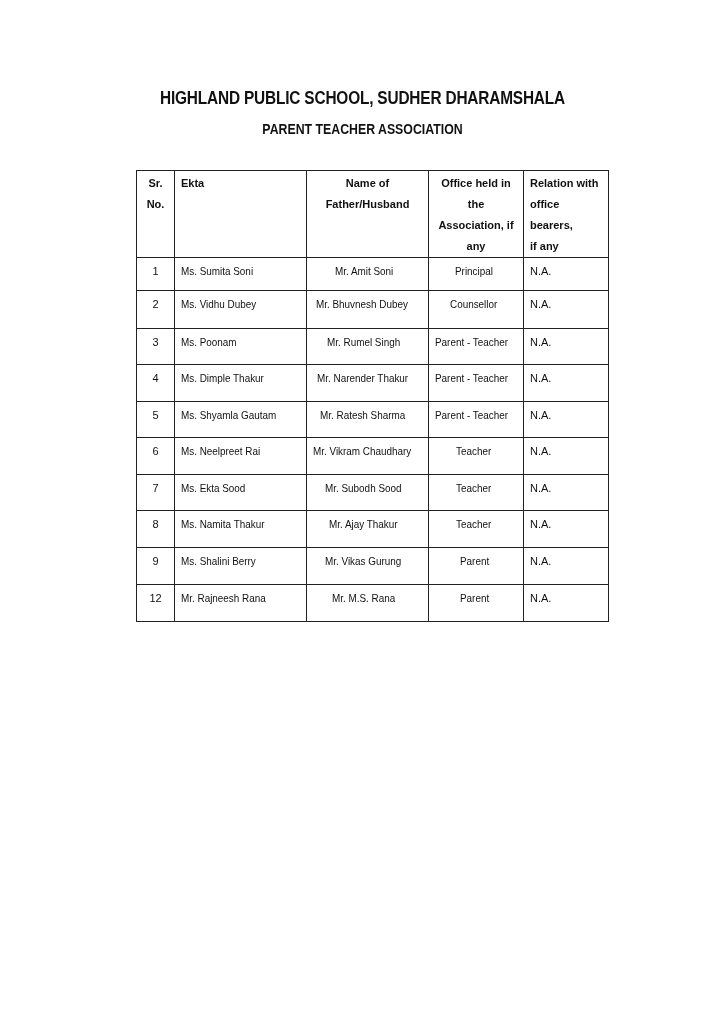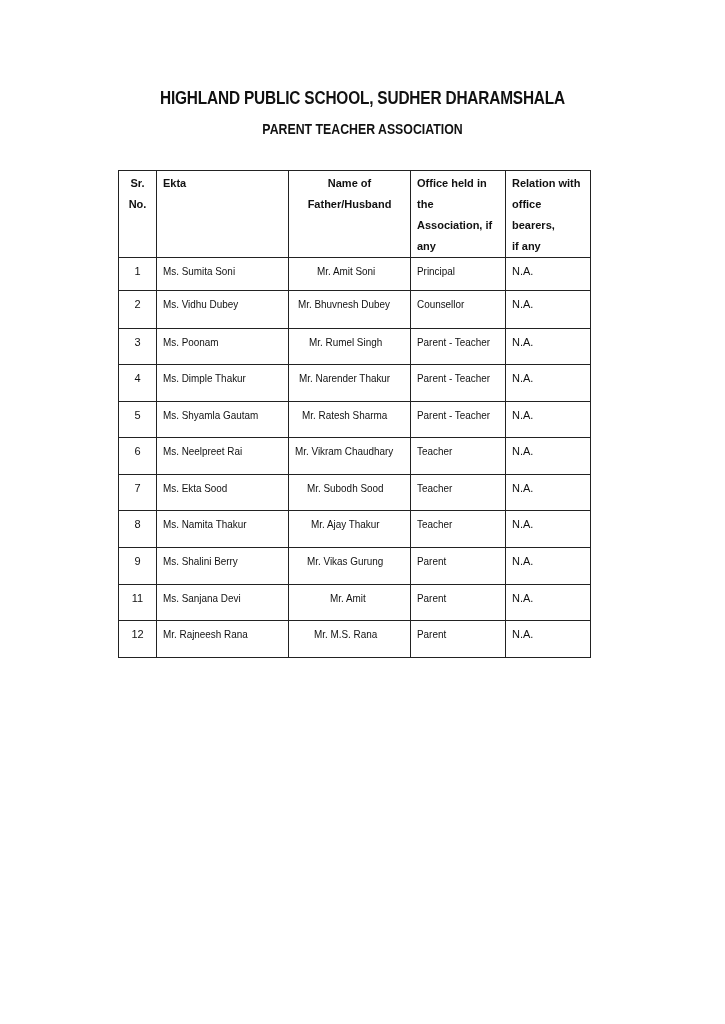--- a/index.html
+++ b/index.html
@@ -2,29 +2,29 @@
 <html><head>
 <meta charset="utf-8">
 <style>
   html, body { margin: 0; padding: 0; background: #ffffff; }
   body { width: 725px; height: 1024px; position: relative; overflow: hidden;
          font-family: "Liberation Sans", sans-serif; color: #111; }
   .title { position: absolute; left: 0; width: 725px; top: 88px; text-align: center;
            font-size: 17.5px; font-weight: bold; letter-spacing: -0.2px; transform: scaleX(0.88); }
   .subtitle { position: absolute; left: 0; width: 725px; top: 121px; text-align: center;
               font-size: 14px; font-weight: bold; transform: scaleX(0.88); }
-  table { position: absolute; left: 118px; top: 170px; border-collapse: collapse;
+  table { position: absolute; left: 136px; top: 170px; border-collapse: collapse;
           width: 473px; table-layout: fixed; }
   td, th { border: 1.5px solid #222; vertical-align: top; font-size: 11px;
            padding: 3px 6px 0 6px; line-height: 21px; text-align: left; font-weight: normal; }
   th { font-weight: bold; padding-top: 2px; }
   .c0 { width: 25px; text-align: center; }
   .c1 { width: 119px; }
   .c2 { width: 109px; text-align: center; }
-  .c3 { width: 82px; }
+  .c3 { width: 82px; text-align: center; }
   .c4 { width: 72px; margin-top: 48px; }
   th.c0 { text-align: center; }
   .n { transform: scaleX(0.9); transform-origin: left; display: inline-block; white-space: nowrap; }
 </style>
 </head>
 <body>
 
 <div class="title">HIGHLAND PUBLIC SCHOOL, SUDHER DHARAMSHALA</div>
 <div class="subtitle">PARENT TEACHER ASSOCIATION</div>
 
@@ -111,27 +111,20 @@
     <td class="c3"><span class="n">Teacher</span></td>
     <td class="c4"><span>N.A.</span></td>
   </tr>
       <tr style="height: 37px;">
     <td class="c0"><span>9</span></td>
     <td class="c1"><span class="n">Ms. Shalini Berry</span></td>
     <td class="c2"><div class="n">Mr. Vikas Gurung</div><div></div></td>
     <td class="c3"><span class="n">Parent</span></td>
     <td class="c4"><span>N.A.</span></td>
   </tr>
-      <tr style="height: 36px;">
-    <td class="c0"><span>11</span></td>
-    <td class="c1"><span class="n">Ms. Sanjana Devi</span></td>
-    <td class="c2"><div class="n">Mr. Amit</div><div></div></td>
-    <td class="c3"><span class="n">Parent</span></td>
-    <td class="c4"><span>N.A.</span></td>
-  </tr>
       <tr style="height: 37px;">
     <td class="c0"><span>12</span></td>
     <td class="c1"><span class="n">Mr. Rajneesh Rana</span></td>
     <td class="c2"><div class="n">Mr. M.S. Rana</div><div></div></td>
     <td class="c3"><span class="n">Parent</span></td>
     <td class="c4"><span>N.A.</span></td>
   </tr>
     </tbody>
 </table>
 

